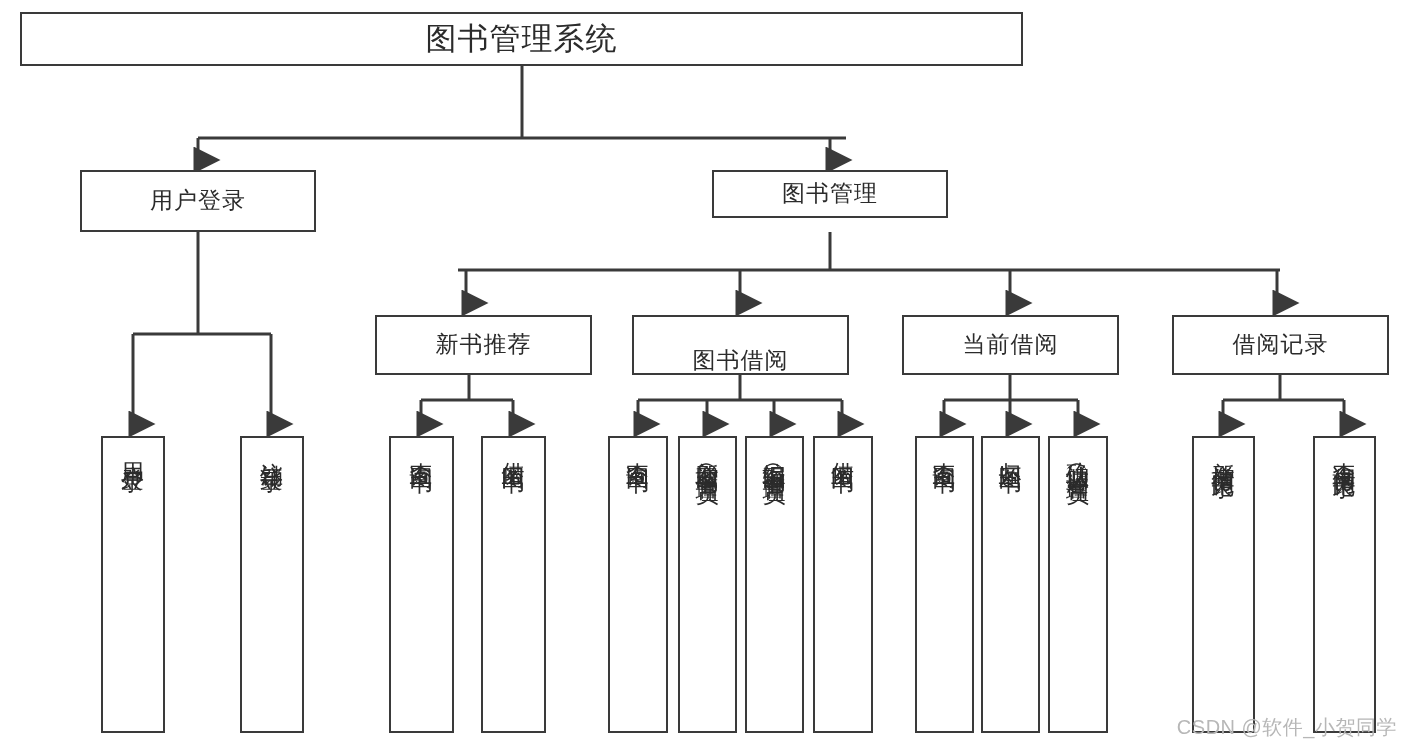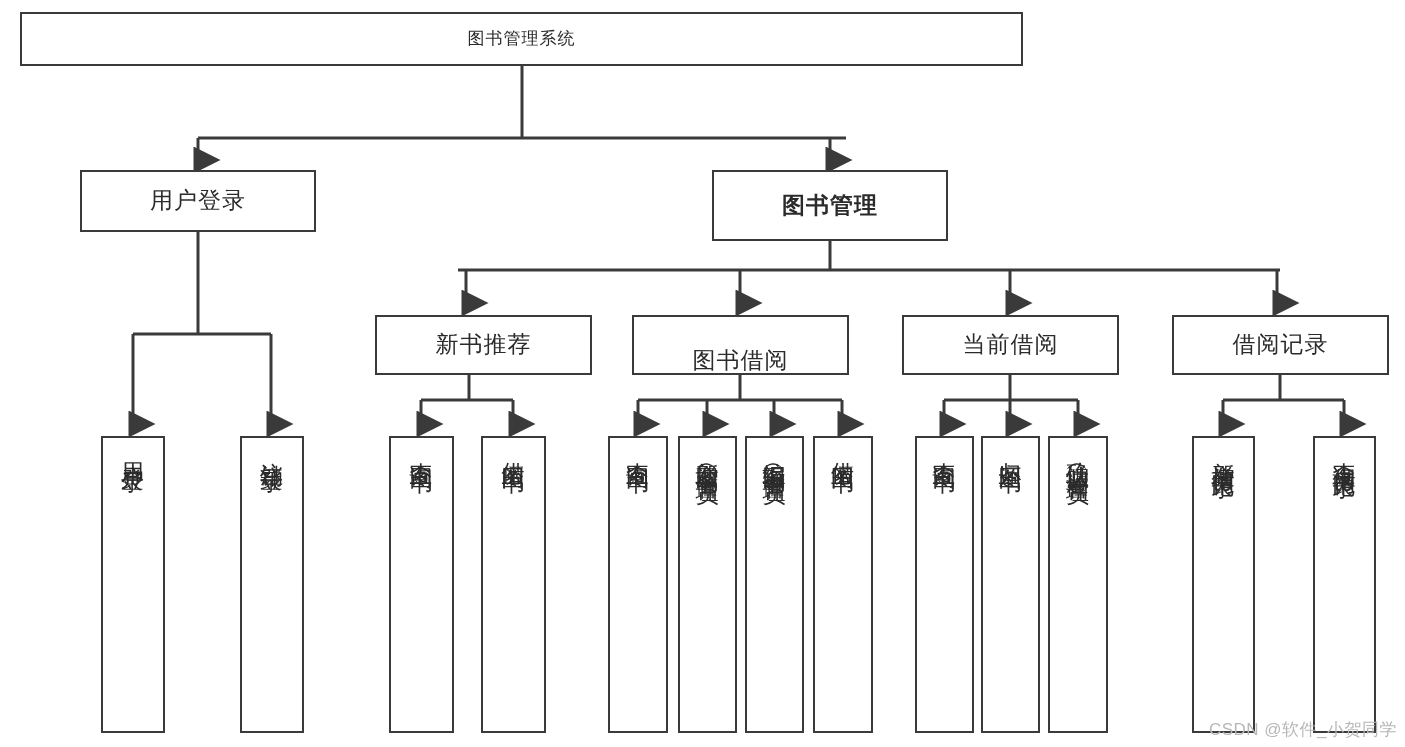--- a/index.html
+++ b/index.html
@@ -34,37 +34,37 @@
     align-items: center;
     justify-content: center;
     color: #2b2b2b;
   }
   .node-h {
     font-size: 23px;
     letter-spacing: 1px;
     line-height: 1.1;
   }
   .node-h.root {
-    font-size: 17px;
+    font-size: 31px;
   }
   .node-v {
     font-size: 23px;
     writing-mode: vertical-rl;
     text-orientation: upright;
     letter-spacing: 3px;
     line-height: 1.05;
     padding: 6px 0;
     justify-content: flex-start;
     align-items: center;
   }
   .watermark {
     position: absolute;
     right: 8px;
     bottom: 6px;
-    font-size: 17px;
+    font-size: 20px;
     color: #b7b7b7;
     letter-spacing: 0.5px;
     white-space: nowrap;
   }
 </style>
 </head>
 <body>
 
 <div id="canvas">
 
@@ -118,21 +118,21 @@
     </g>
   </svg>
 
   <div class="node node-h root" style="left:20px; top:12px; width:1003px; height:54px;">
     <span>图书管理系统</span>
   </div>
 
   <div class="node node-h" style="left:80px; top:170px; width:236px; height:62px;">
     <span>用户登录</span>
   </div>
-  <div class="node node-h" style="left:712px; top:170px; width:236px; height:71px;font-weight:bold;">
+  <div class="node node-h" style="left:712px; top:170px; width:236px; height:48px;">
     <span>图书管理</span>
   </div>
 
   <div class="node node-h" style="left:361px; top:315px; width:217px; height:60px;margin-left:14px;">
     <span>新书推荐</span>
   </div>
   <div class="node node-h" style="left:632px; top:315px; width:217px; height:60px;align-items:flex-end;">
     <span>图书借阅</span>
   </div>
   <div class="node node-h" style="left:902px; top:315px; width:217px; height:60px;">

